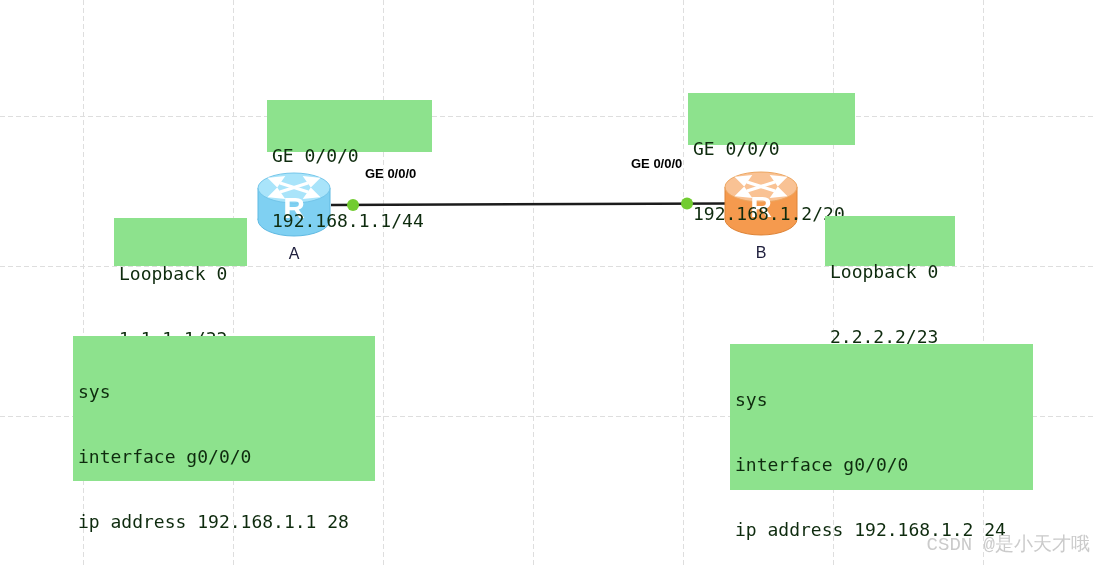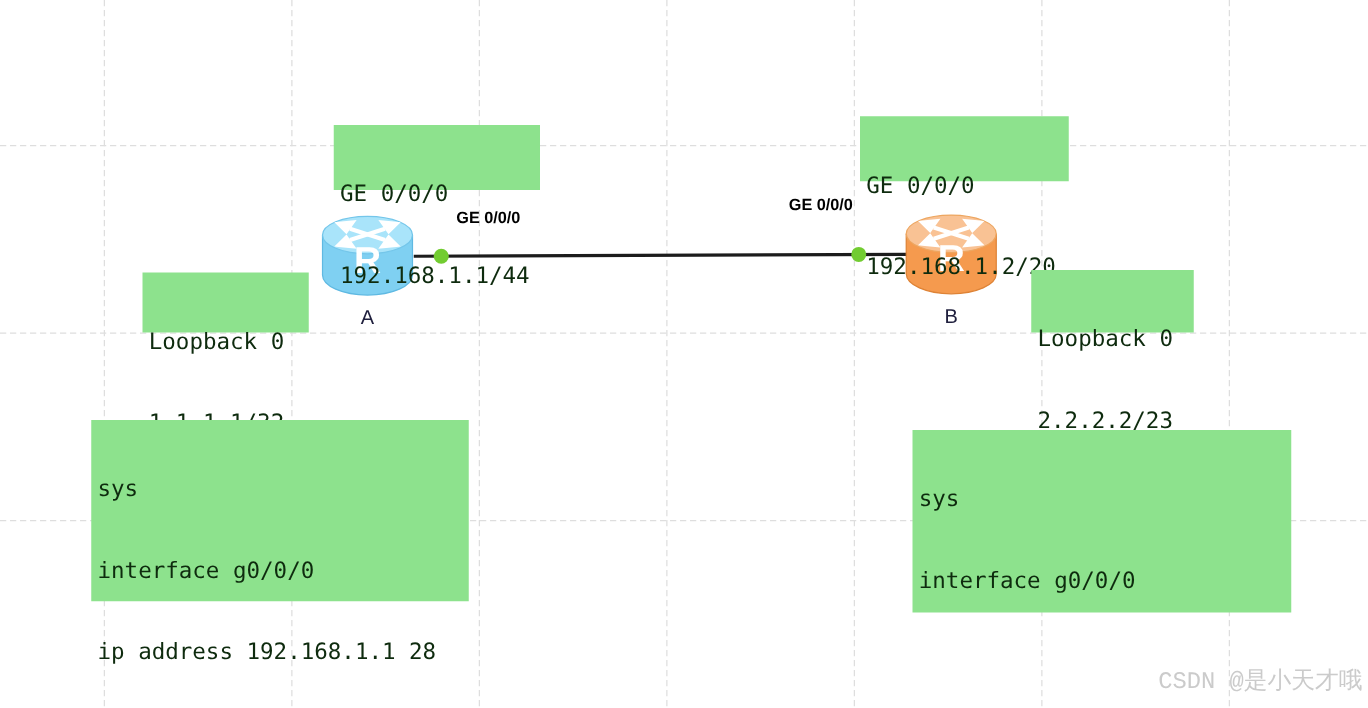--- a/index.html
+++ b/index.html
@@ -126,20 +126,21 @@
     <div class="note-line">interface g0/0/0</div>
     <div class="note-line">ip address 192.168.1.1 28</div>
     
     
     
   </div>
 
   <div class="note" style="left:730px; top:344px; width:303px; height:146px;">
     <div class="note-line">sys</div>
     <div class="note-line">interface g0/0/0</div>
+    <div class="note-line">ip address 192.168.1.2 24</div>
     
     
     
   </div>
 
   <div class="watermark">CSDN @是小天才哦</div>
 
 </div>
 
 </body></html>

